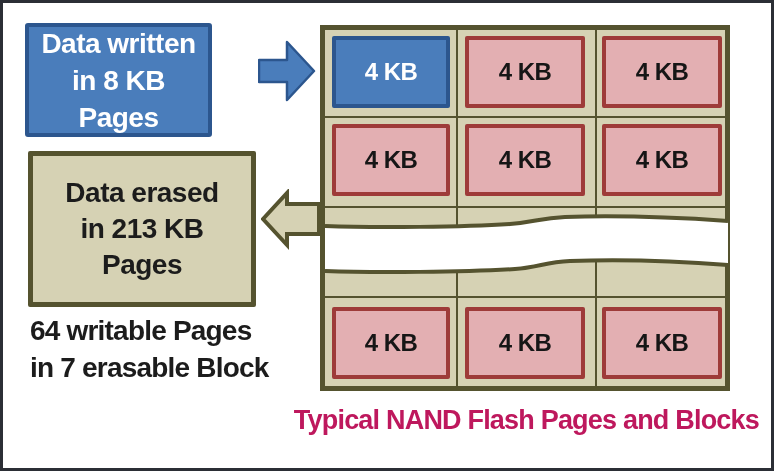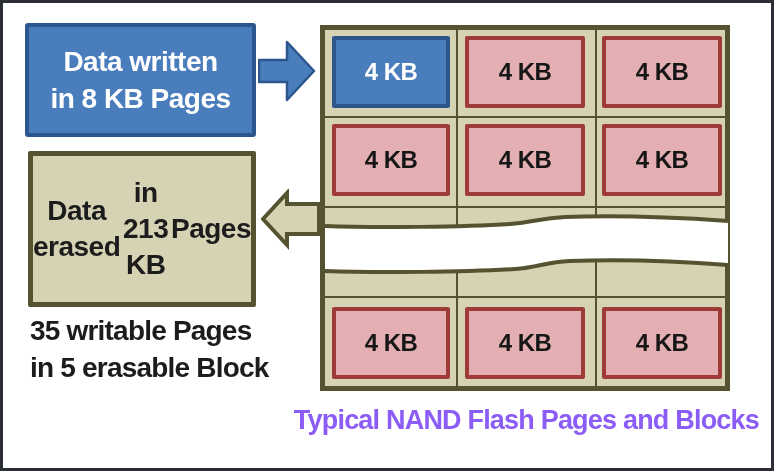--- a/index.html
+++ b/index.html
@@ -9,40 +9,40 @@
     --frame:#2b2e35;             --text-dark:#1c1c1c;
   }
   *{margin:0;padding:0;box-sizing:border-box;}
   body{background:#888;font-family:"Liberation Sans","DejaVu Sans",sans-serif;}
   .canvas{
     position:relative;width:774px;height:471px;background:#ffffff;
     border:3px solid var(--frame);overflow:hidden;
   }
   
   .write-box{
-    position:absolute;left:22px;top:20px;width:231px;height:114px;
+    position:absolute;left:22px;top:20px;width:187px;height:114px;
     background:var(--page-written-fill);border:4px solid var(--page-written-border);
     border-radius:3px;display:flex;flex-direction:column;align-items:center;justify-content:center;
     color:#ffffff;font-size:28px;font-weight:700;line-height:37px;letter-spacing:-0.5px;
     text-align:center;
   }
   
   .erase-box{
     position:absolute;left:25px;top:148px;width:228px;height:156px;
     background:var(--block-fill);border:5px solid var(--block-border);
-    border-radius:2px;display:flex;flex-direction:row;align-items:center;justify-content:center;
+    border-radius:2px;display:flex;flex-direction:column;align-items:center;justify-content:center;
     color:var(--text-dark);font-size:28px;font-weight:700;line-height:36px;letter-spacing:-0.5px;
     text-align:center;
   }
   .note{
     position:absolute;left:27px;top:309px;color:var(--text-dark);
     font-size:28px;font-weight:700;line-height:37px;letter-spacing:-0.8px;white-space:nowrap;
   }
   .caption{
-    position:absolute;right:12px;top:402px;color:#8b5cf6;
+    position:absolute;right:12px;top:402px;color:#be185d;
     font-size:27px;font-weight:700;letter-spacing:-0.8px;white-space:nowrap;
   }
   .arrow{position:absolute;}
   .arrow-right{left:255px;top:36px;}
   .arrow-left{left:258px;top:186px;}
   
   .nand-grid{
     position:absolute;left:317px;top:22px;width:410px;height:366px;
     background:var(--block-fill);border:5px solid var(--block-border);
   }
@@ -77,22 +77,22 @@
     <span>Data erased</span>
     <span>in 213 KB</span>
     <span>Pages</span>
   </div>
 
   <svg class="arrow arrow-left" width="60" height="62" viewBox="0 0 60 62">
     <polygon points="2,30 26,4 26,15 58,15 58,45 26,45 26,56" fill="var(--block-fill)" stroke="var(--block-border)" stroke-width="4" stroke-linejoin="miter"></polygon>
   </svg>
 
   <div class="note">
-    <div>35 writable Pages</div>
-    <div>in 5 erasable Block</div>
+    <div>64 writable Pages</div>
+    <div>in 7 erasable Block</div>
   </div>
 
   <div class="nand-grid">
     <div class="grid-inner" id="grid-inner">
       <div class="gridline v" style="left:131px"></div>
       <div class="gridline v" style="left:270px"></div>
       <div class="gridline h" style="top:86px"></div>
       <div class="gridline h" style="top:176px"></div>
       <div class="gridline h" style="top:266px"></div>
       <svg class="tear-band" viewBox="0 0 403 75">

